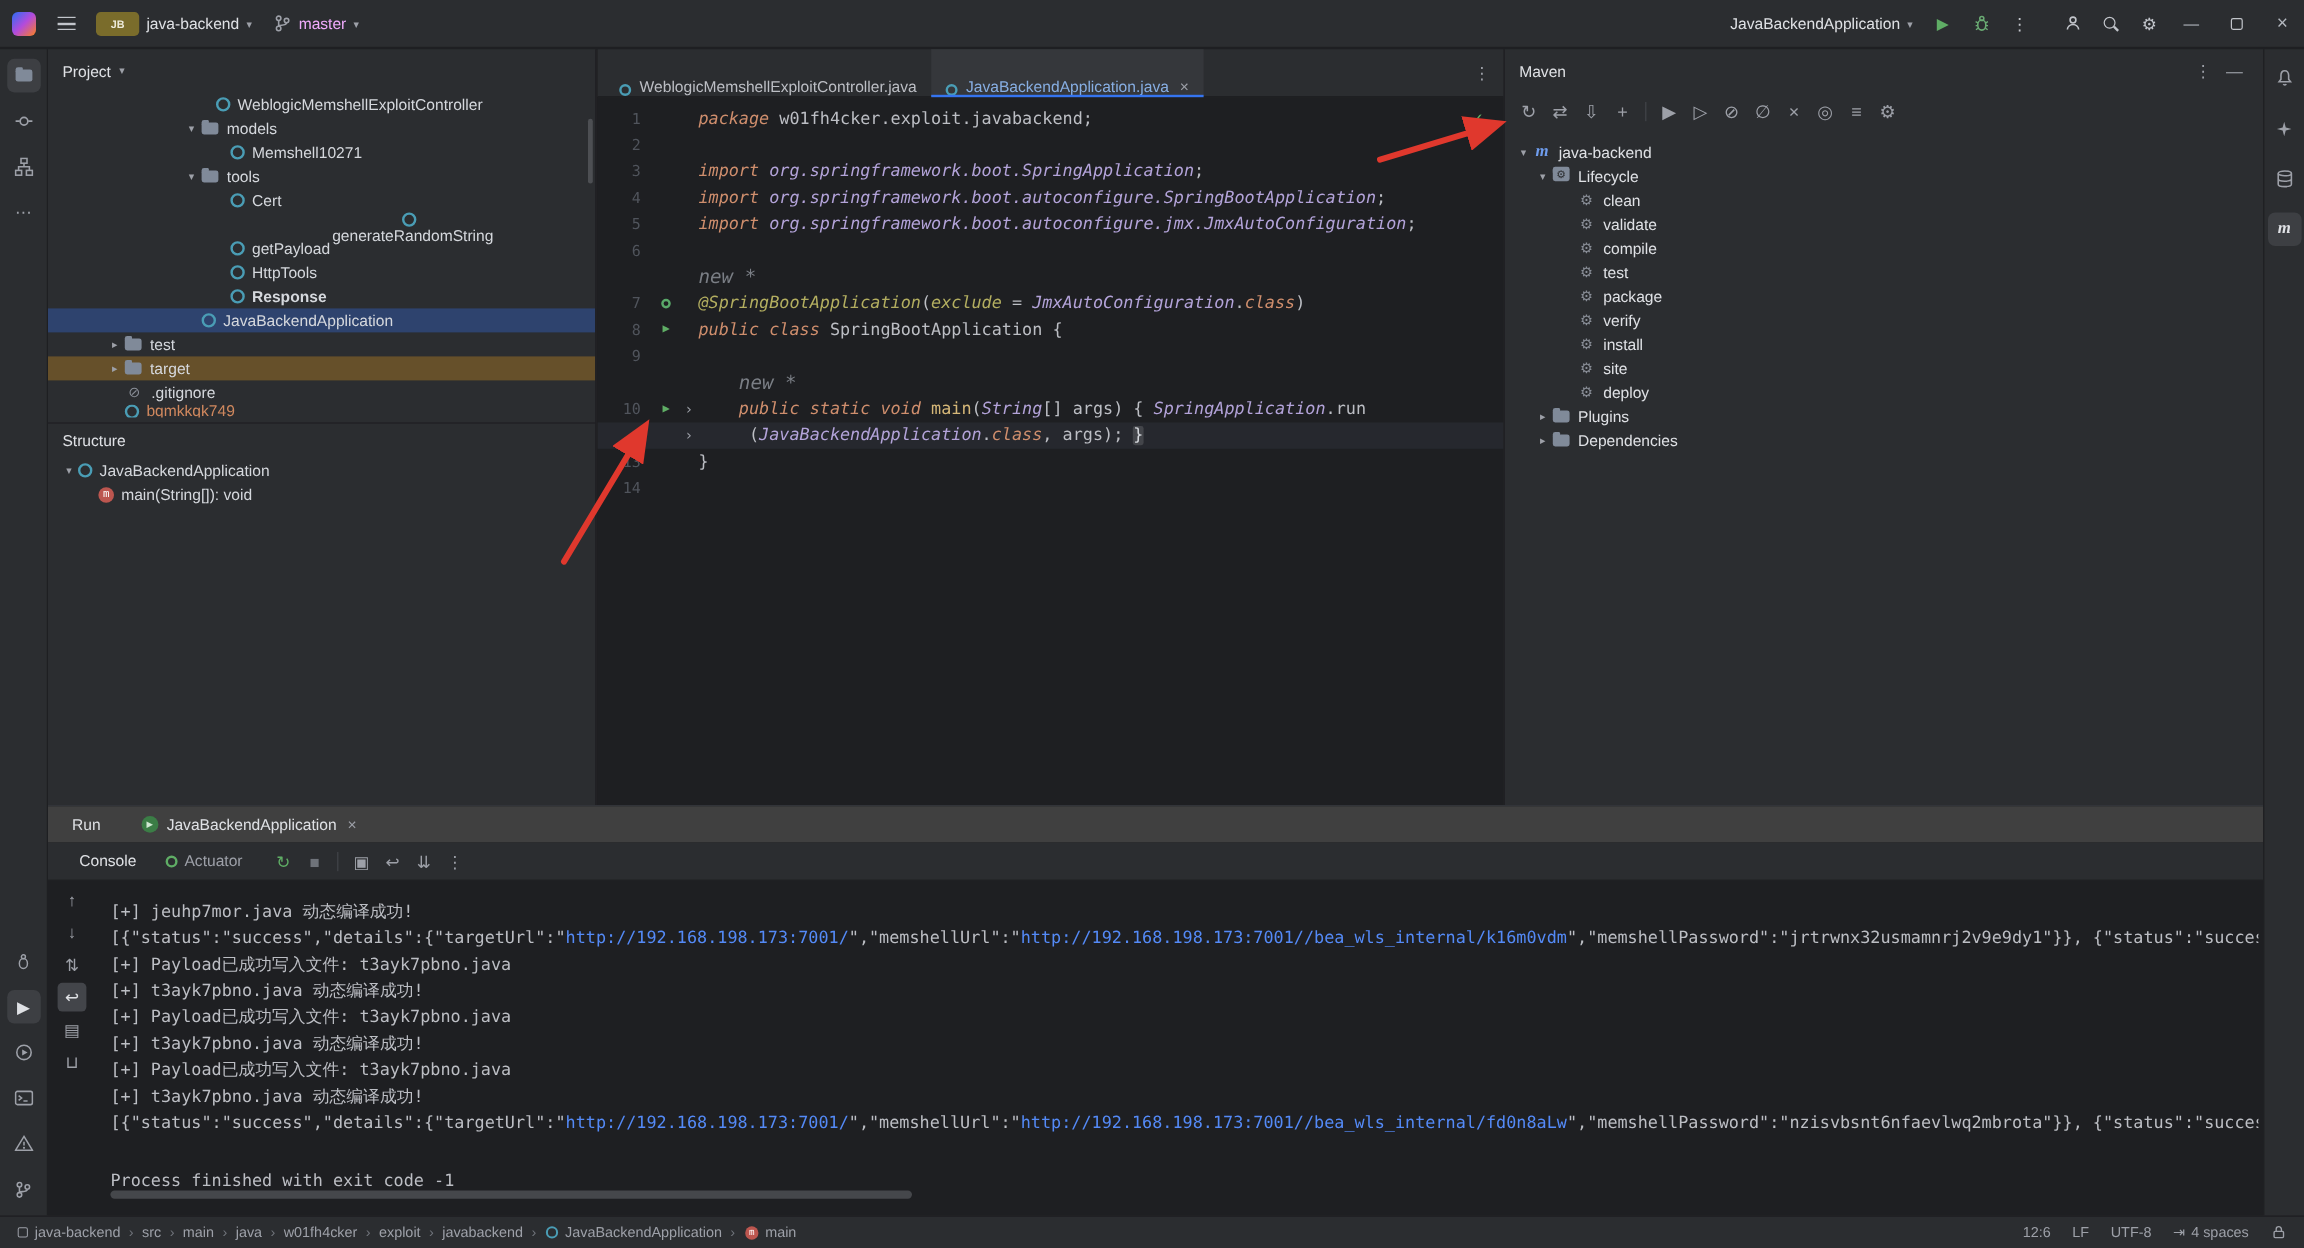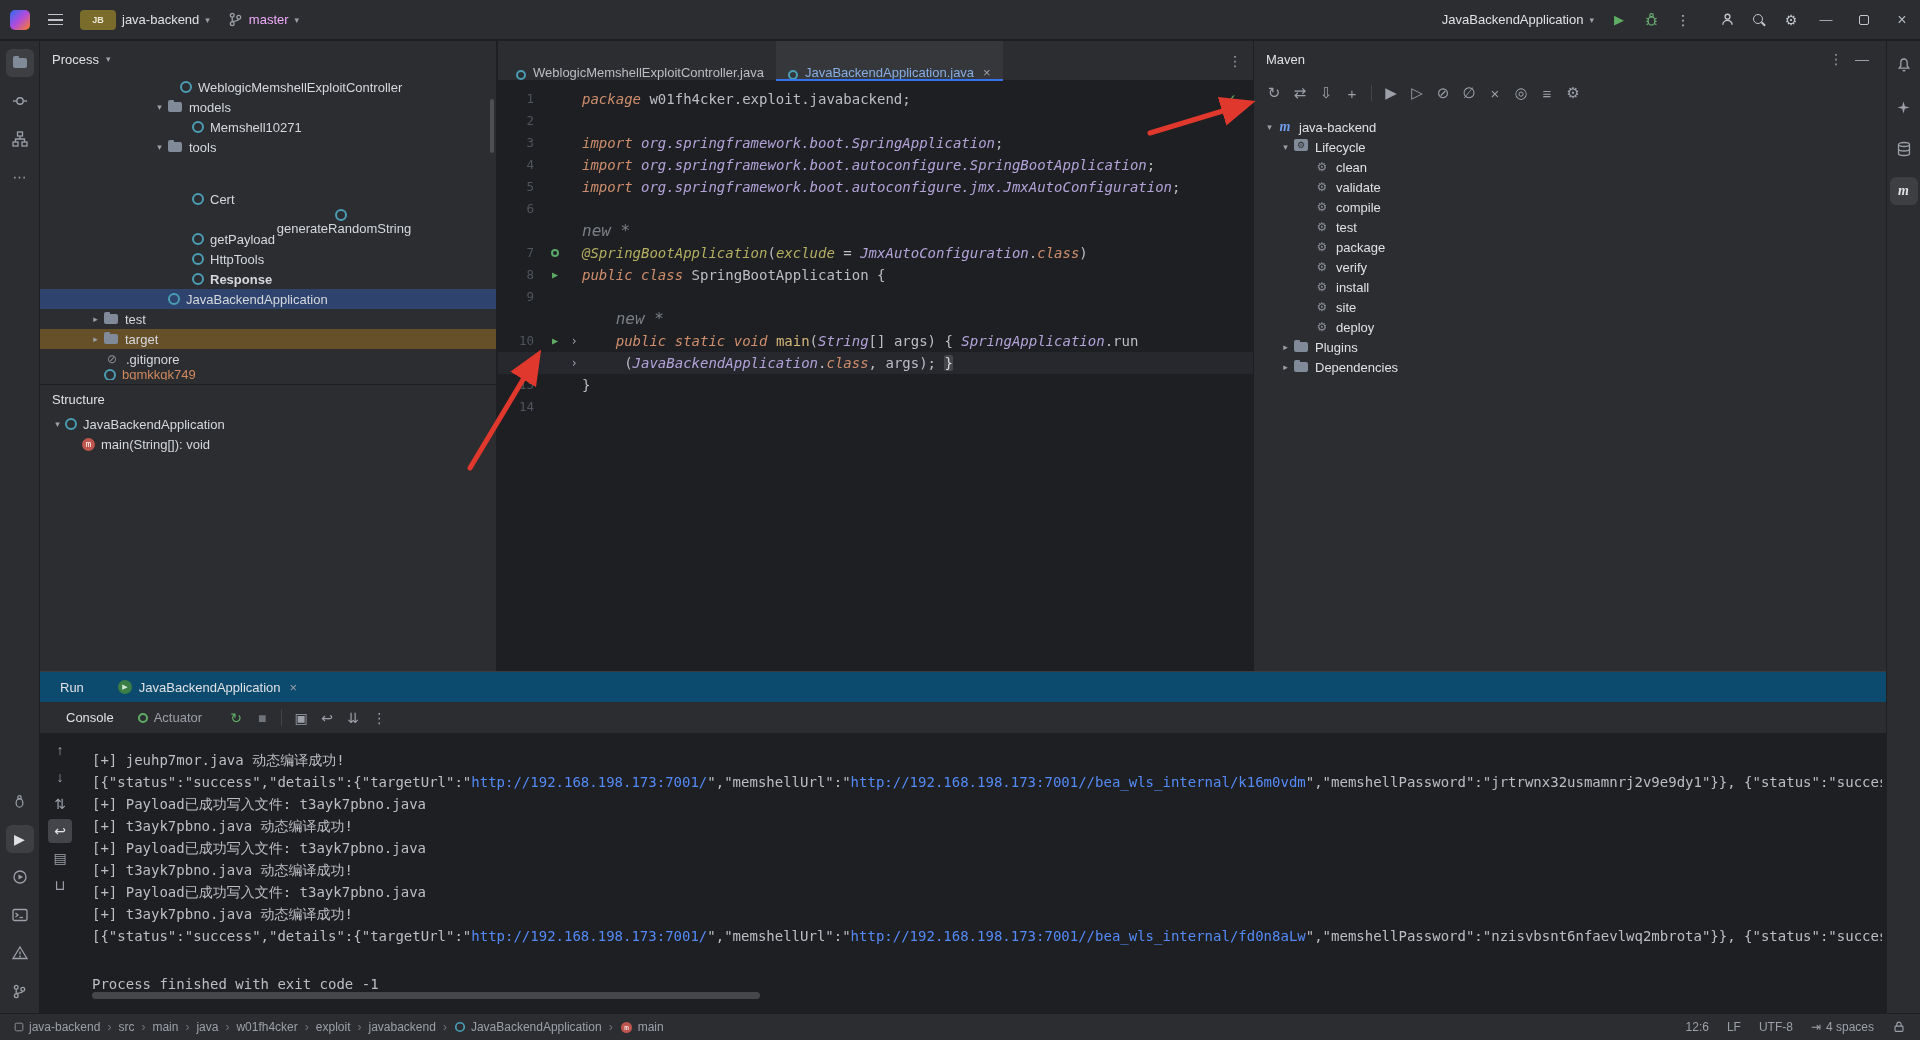--- a/index.html
+++ b/index.html
@@ -100,21 +100,21 @@
   .maven-panel{position:absolute;left:1253px;top:41px;width:633px;height:630px;background:#2b2d30;border-left:1px solid #1e1f22;z-index:2}
   #maven-toolbar{display:flex;align-items:center;gap:2px;height:32px;padding:0 8px}
   #maven-toolbar .ibtn{font-size:15px}
   .tsep{width:1px;height:16px;background:#43454a;margin:0 5px;flex:none}
   #maven-tree{padding-top:8px}
   #maven-tree .trow{color:#dfe1e5}
   .heads{display:flex;gap:2px}
 
   
   .run-panel{position:absolute;left:40px;top:671px;width:1846px;height:342px;background:#1e1f22;border-top:1px solid #393b40;z-index:2}
-  .run-head{height:30px;display:flex;align-items:center;gap:28px;padding-left:20px;background:#0c4a6e}
+  .run-head{height:30px;display:flex;align-items:center;gap:28px;padding-left:20px;background:#404040}
   .rtitle{color:#dfe1e5}
   .rtab{display:flex;align-items:center;gap:7px;color:#dfe1e5;height:100%;padding:0 6px}
   .runcfg-icon{width:14px;height:14px;border-radius:50%;background:#3b7d46;display:inline-flex;align-items:center;justify-content:center}
   .runcfg-icon::after{content:"▶";font-size:7px;color:#cfe8d2}
   .console-bar{height:32px;display:flex;align-items:center;gap:4px;padding-left:16px;background:#2b2d30;border-bottom:1px solid #1e1f22}
   .ctab{display:flex;align-items:center;gap:6px;padding:0 10px;height:100%;color:#9da0a8}
   .ctab.active{color:#dfe1e5}
   .act-icon{width:10px;height:10px;border:2px solid #5fad65;border-radius:50%;display:inline-block}
   #console-toolbar{display:flex;align-items:center;gap:2px;margin-left:8px}
   .con-tools{position:absolute;left:4px;top:66px;width:32px;display:flex;flex-direction:column;align-items:center;gap:3px}
@@ -272,21 +272,21 @@
         <path d="M2.5 3.5 V12.5 C2.5 13.6 4.9 14.5 8 14.5 S13.5 13.6 13.5 12.5 V3.5 M2.5 8 C2.5 9.1 4.9 10 8 10 S13.5 9.1 13.5 8" fill="none" stroke="#9da0a8" stroke-width="1.3"></path>
       </svg>
   </button>
   <button class="strip-btn active">
       <span class="i-mvn-strip">m</span>
     </button>
 </div>
 
 <div class="project-panel">
   <div class="phead">
-    <span>Process</span>
+    <span>Project</span>
     <span class="chev">▾</span>
   </div>
   <div id="project-tree">
       <div class="trow" style="padding-left: 140px;">
         <span class="ticon i-class"></span>
         <span class="tlabel">WeblogicMemshellExploitController</span>
       </div>
       <div class="trow" style="padding-left: 112px;">
         <span class="chevt">▾</span>
         <span class="ticon i-folder"></span>
@@ -294,21 +294,21 @@
       </div>
       <div class="trow" style="padding-left: 152px;">
         <span class="ticon i-class"></span>
         <span class="tlabel">Memshell10271</span>
       </div>
       <div class="trow" style="padding-left: 112px;">
         <span class="chevt">▾</span>
         <span class="ticon i-folder"></span>
         <span class="tlabel">tools</span>
       </div>
-      <div class="trow" style="padding-left: 152px; margin-top: 32px;">
+      <div class="trow" style="padding-left: 152px;">
         <span class="ticon i-class"></span>
         <span class="tlabel">Cert</span>
       </div>
       <div class="trow" style="padding-left: 152px; flex-direction: column;">
         <span class="ticon i-class"></span>
         <span class="tlabel">generateRandomString</span>
       </div>
       <div class="trow" style="padding-left: 152px;">
         <span class="ticon i-class"></span>
         <span class="tlabel">getPayload</span>

